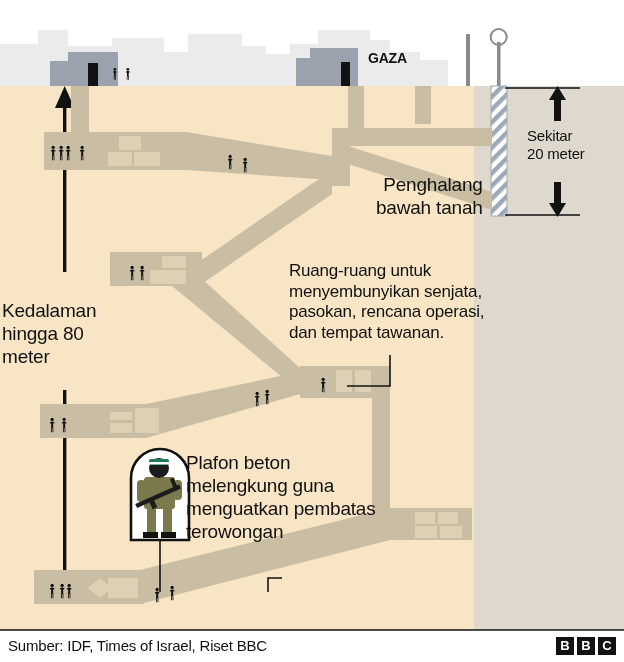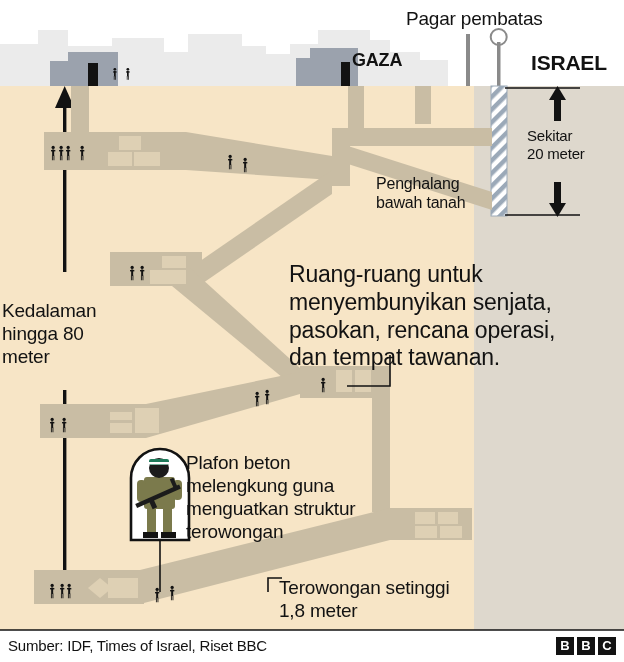--- a/index.html
+++ b/index.html
@@ -25,25 +25,25 @@
   .lbl {
     position: absolute;
     color: #121212;
     font-family: "Liberation Sans", sans-serif;
     line-height: 1.21;
     white-space: pre;
     letter-spacing: -0.2px;
   }
   .lbl-bold { font-weight: bold; }
   #lbl-fence      { left: 406px; top: 8px;   font-size: 19px; }
-  #lbl-gaza       { left: 352px; top: 50px;  font-size: 18px; }
+  #lbl-gaza       { left: 368px; top: 50px;  font-size: 14px; }
   #lbl-israel     { left: 531px; top: 50px;  font-size: 21px; }
   #lbl-sekitar    { left: 527px; top: 127px; font-size: 15px; }
-  #lbl-penghalang { left: 376px; top: 174px; font-size: 16px; text-align: left; }
-  #lbl-rooms      { left: 289px; top: 261px; font-size: 23px; }
+  #lbl-penghalang { left: 376px; top: 174px; font-size: 19px; text-align: right; }
+  #lbl-rooms      { left: 289px; top: 261px; font-size: 17px; }
   #lbl-depth      { left: 2px;  top: 300px; font-size: 19px; }
   #lbl-plafon     { left: 186px; top: 452px; font-size: 19px; }
   #lbl-height     { left: 279px; top: 577px; font-size: 19px; }
   #lbl-source     { left: 8px;   top: 637px; font-size: 15px; text-align: center; }
   .bbc-logo {
     position: absolute;
     right: 8px; top: 637px;
     display: flex;
     gap: 3px;
   }
@@ -376,48 +376,44 @@
 
       <g fill="#1b1b1b">
         <rect x="134" y="494" width="48" height="4.5" transform="rotate(-24 158 496)"></rect>
         <rect x="172" y="478" width="4" height="12" transform="rotate(-24 174 484)"></rect>
         <rect x="150" y="498" width="5" height="11" transform="rotate(-24 152 503)"></rect>
       </g>
     </g>
 
   </svg>
 
-  <div class="lbl" id="lbl-fence">Pagar pembatas</div>
 
   <div class="lbl lbl-bold" id="lbl-gaza">GAZA</div>
 
-  <div class="lbl lbl-bold" id="lbl-israel">ISRAEL</div>
 
   <div class="lbl" id="lbl-sekitar">Sekitar
 20 meter</div>
 
   <div class="lbl" id="lbl-penghalang">Penghalang
 bawah tanah</div>
 
   <div class="lbl" id="lbl-rooms">Ruang-ruang untuk
 menyembunyikan senjata,
 pasokan, rencana operasi,
 dan tempat tawanan.</div>
 
   <div class="lbl" id="lbl-depth">Kedalaman
 hingga 80
 meter</div>
 
   <div class="lbl" id="lbl-plafon">Plafon beton
 melengkung guna
-menguatkan struktur
+menguatkan pembatas
 terowongan</div>
 
-  <div class="lbl" id="lbl-height">Terowongan setinggi
-1,8 meter</div>
 
   <svg class="layer" viewBox="0 0 624 662" style="pointer-events:none">
     <line x1="0" y1="630" x2="624" y2="630" stroke="#121212" stroke-width="1.4"></line>
   </svg>
 
   <div class="lbl" id="lbl-source">Sumber: IDF, Times of Israel, Riset BBC</div>
 
   <div class="bbc-logo">
     <div class="bbc-box">B</div>
     <div class="bbc-box">B</div>

